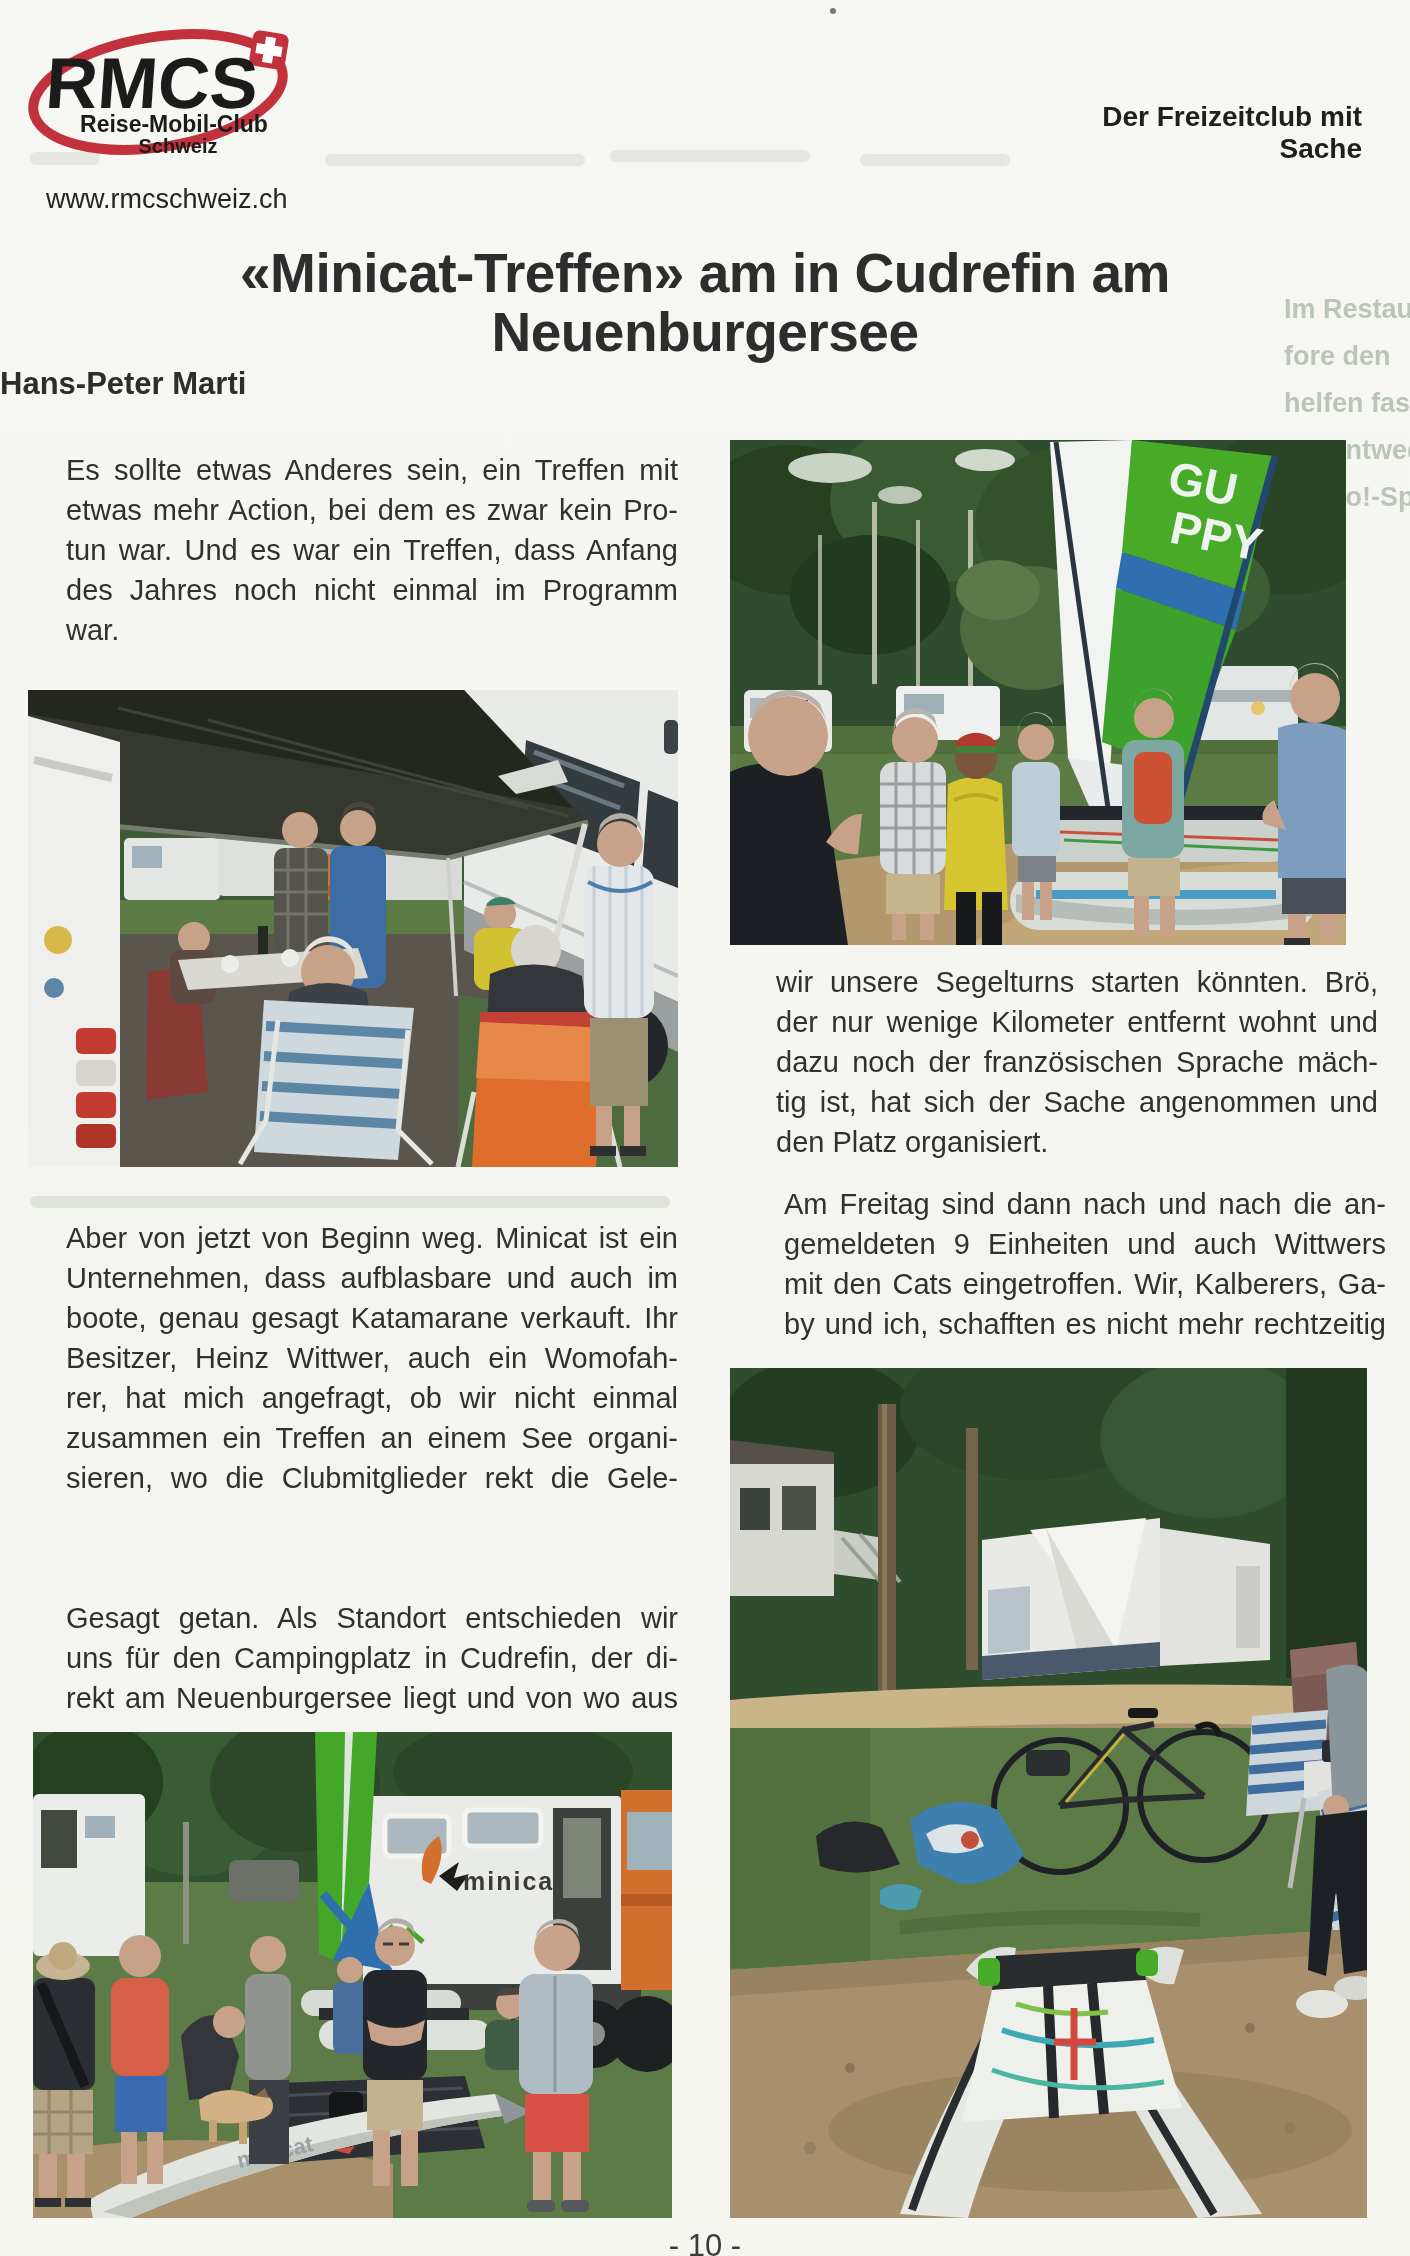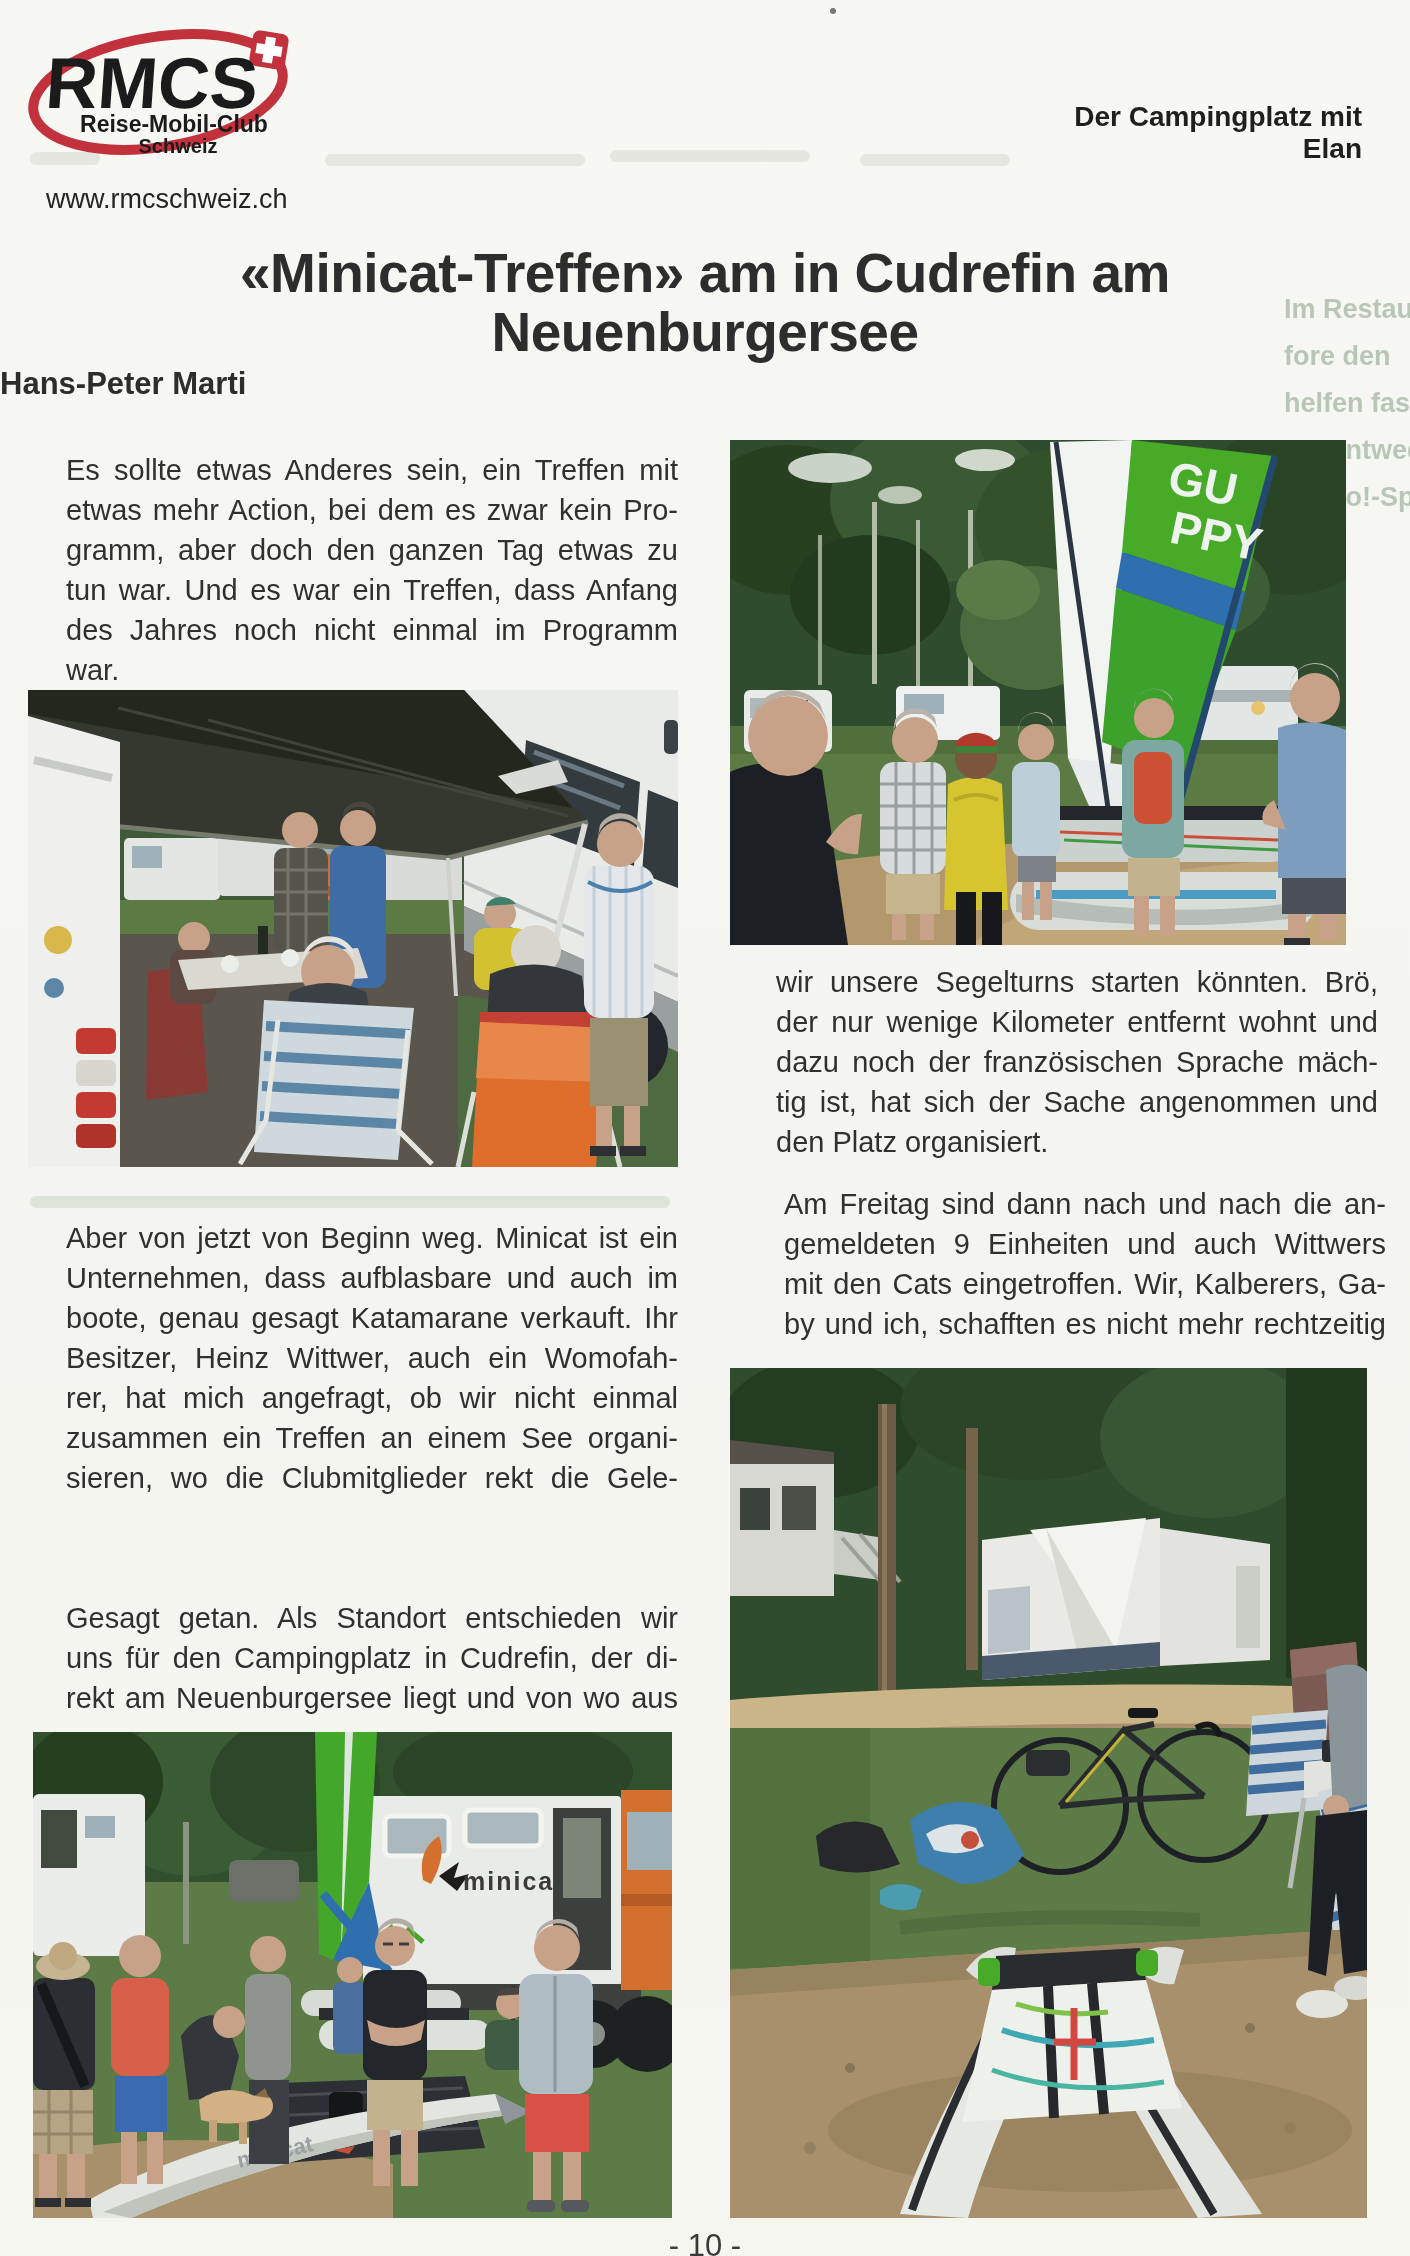--- a/index.html
+++ b/index.html
@@ -61,32 +61,31 @@
         <rect x="-5" y="-13" width="10" height="26" fill="#ffffff"></rect>
         <rect x="-13" y="-5" width="26" height="10" fill="#ffffff"></rect>
       </g>
       <text x="130" y="82" text-anchor="middle" font-size="72" font-weight="800" fill="#1b1b1b" font-family="Liberation Sans, sans-serif" transform="skewX(-4)">RMCS</text>
       <text x="148" y="106" text-anchor="middle" font-size="23" font-weight="bold" fill="#1b1b1b" font-family="Liberation Sans, sans-serif">Reise-Mobil-Club</text>
       <text x="152" y="127" text-anchor="middle" font-size="20" font-weight="bold" fill="#1b1b1b" font-family="Liberation Sans, sans-serif">Schweiz</text>
     </svg>
   </div>
 
   <div class="abs website">www.rmcschweiz.ch</div>
-  <div class="abs tagline">Der Campingplatz mit Elan</div>
+  <div class="abs tagline">Der Freizeitclub mit Sache</div>
 
   <div class="abs title">
     <div class="t1">«Minicat-Treffen» am in Cudrefin am</div>
     <div class="t2">Neuenburgersee</div>
   </div>
   <div class="abs author">Hans-Peter Marti</div>
 
   <div class="para" style="left:30px;top:450px;width:648px;">
       <div class="ln">Es sollte etwas Anderes sein, ein Treffen mit</div>
       <div class="ln">etwas mehr Action, bei dem es zwar kein Pro-</div>
-      <div class="ln">gramm, aber doch den ganzen Tag etwas zu</div>
       <div class="ln">tun war. Und es war ein Treffen, dass Anfang</div>
       <div class="ln">des Jahres noch nicht einmal im Programm</div>
       <div class="ln last">war.</div>
     </div>
   <div class="para" style="left:30px;top:1218px;width:648px;">
       <div class="ln">Aber von jetzt von Beginn weg. Minicat ist ein</div>
       <div class="ln">Unternehmen, dass aufblasbare und auch im</div>
       <div class="ln">boote, genau gesagt Katamarane verkauft. Ihr</div>
       <div class="ln">Besitzer, Heinz Wittwer, auch ein Womofah-</div>
       <div class="ln">rer, hat mich angefragt, ob wir nicht einmal</div>

